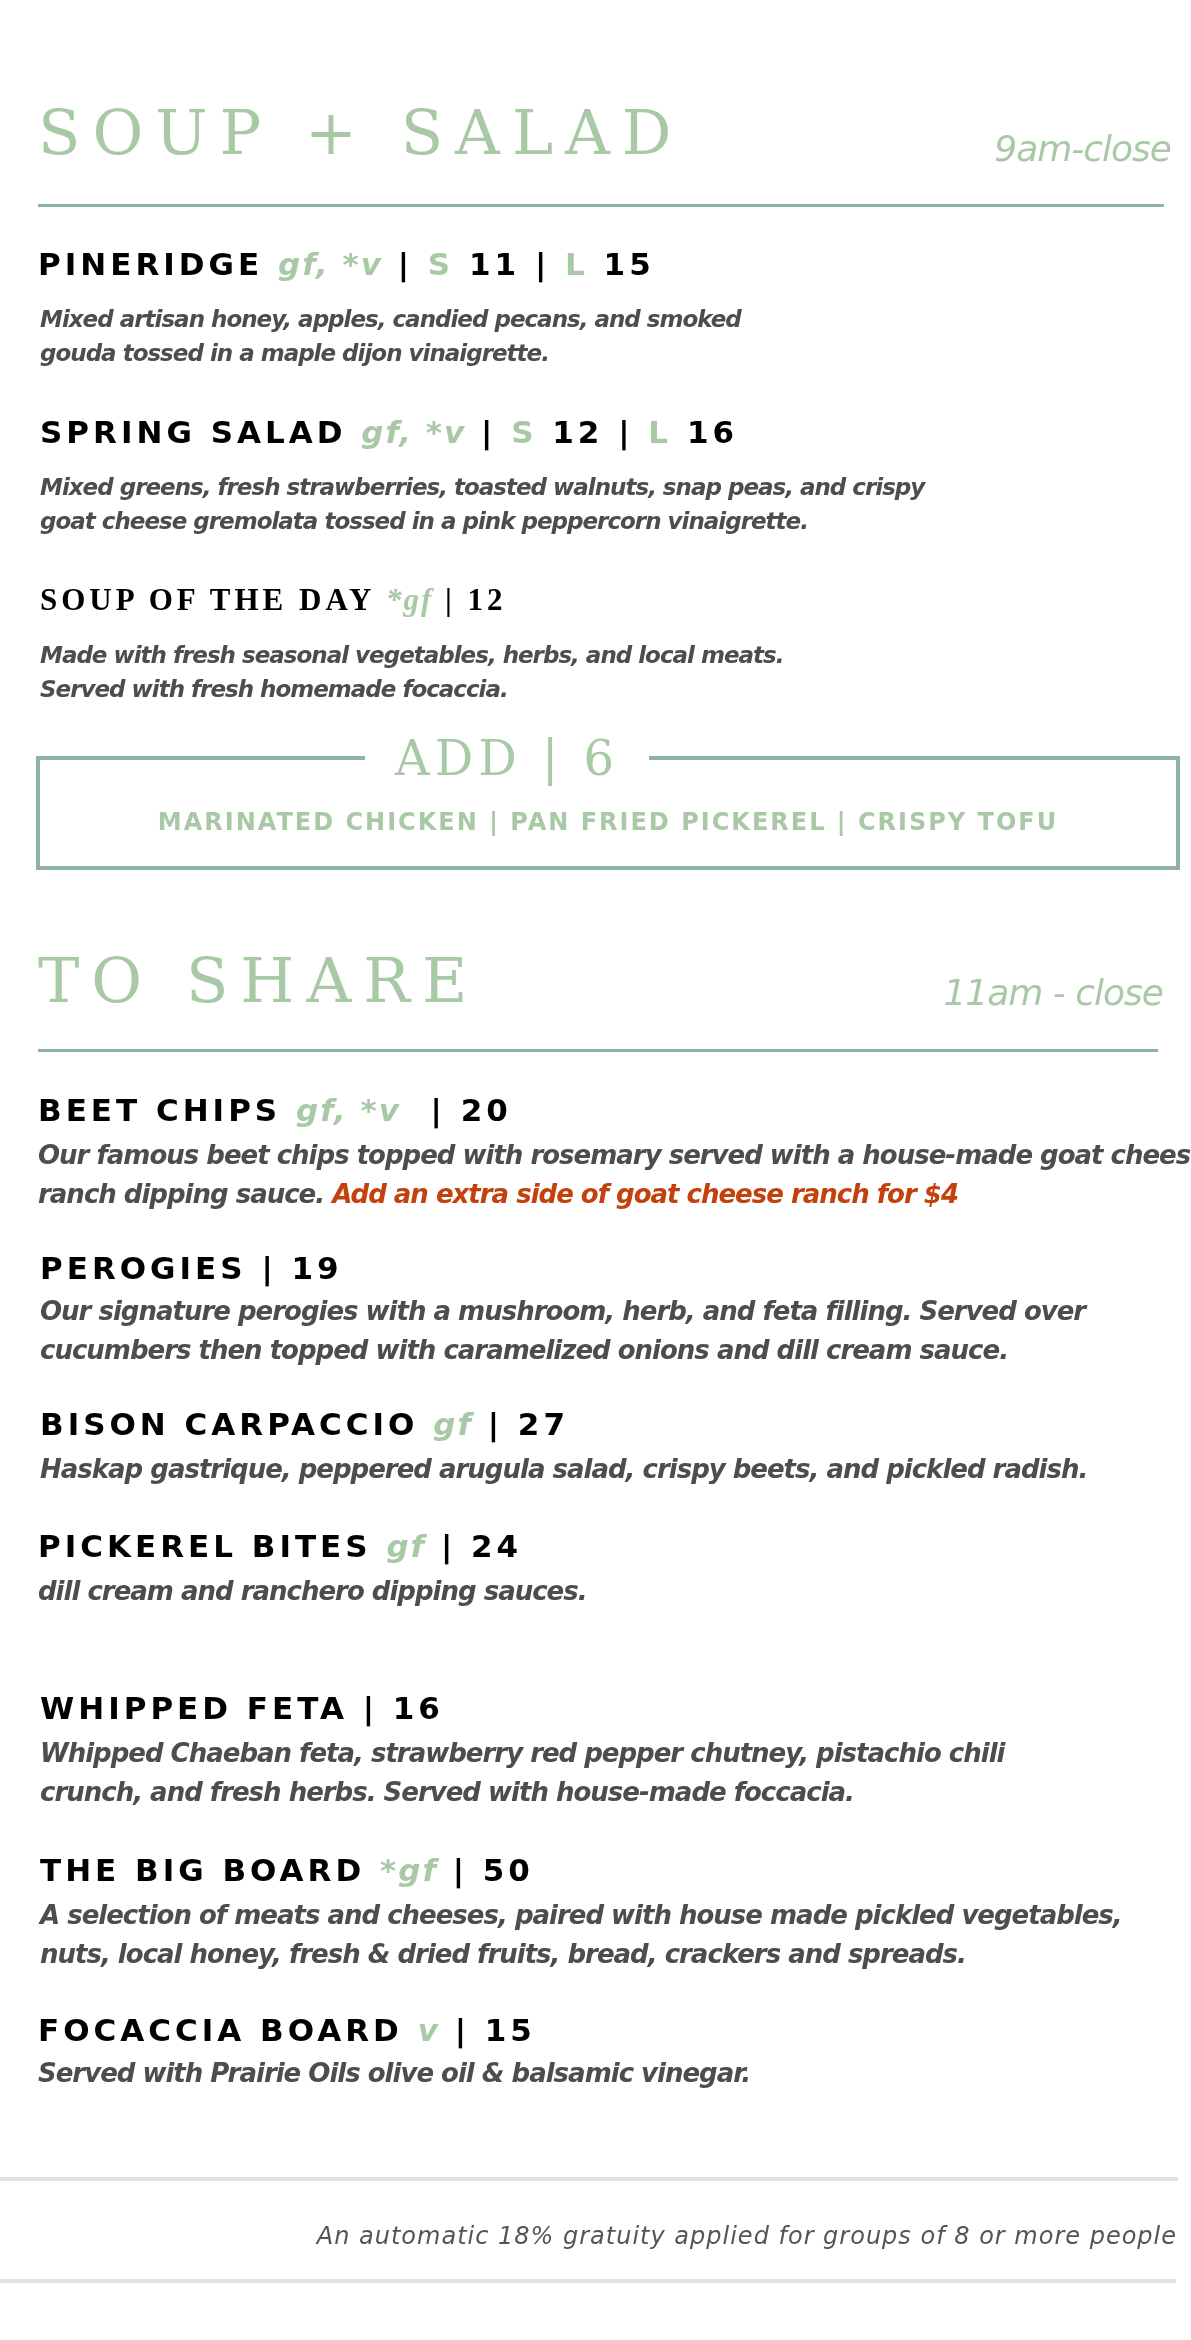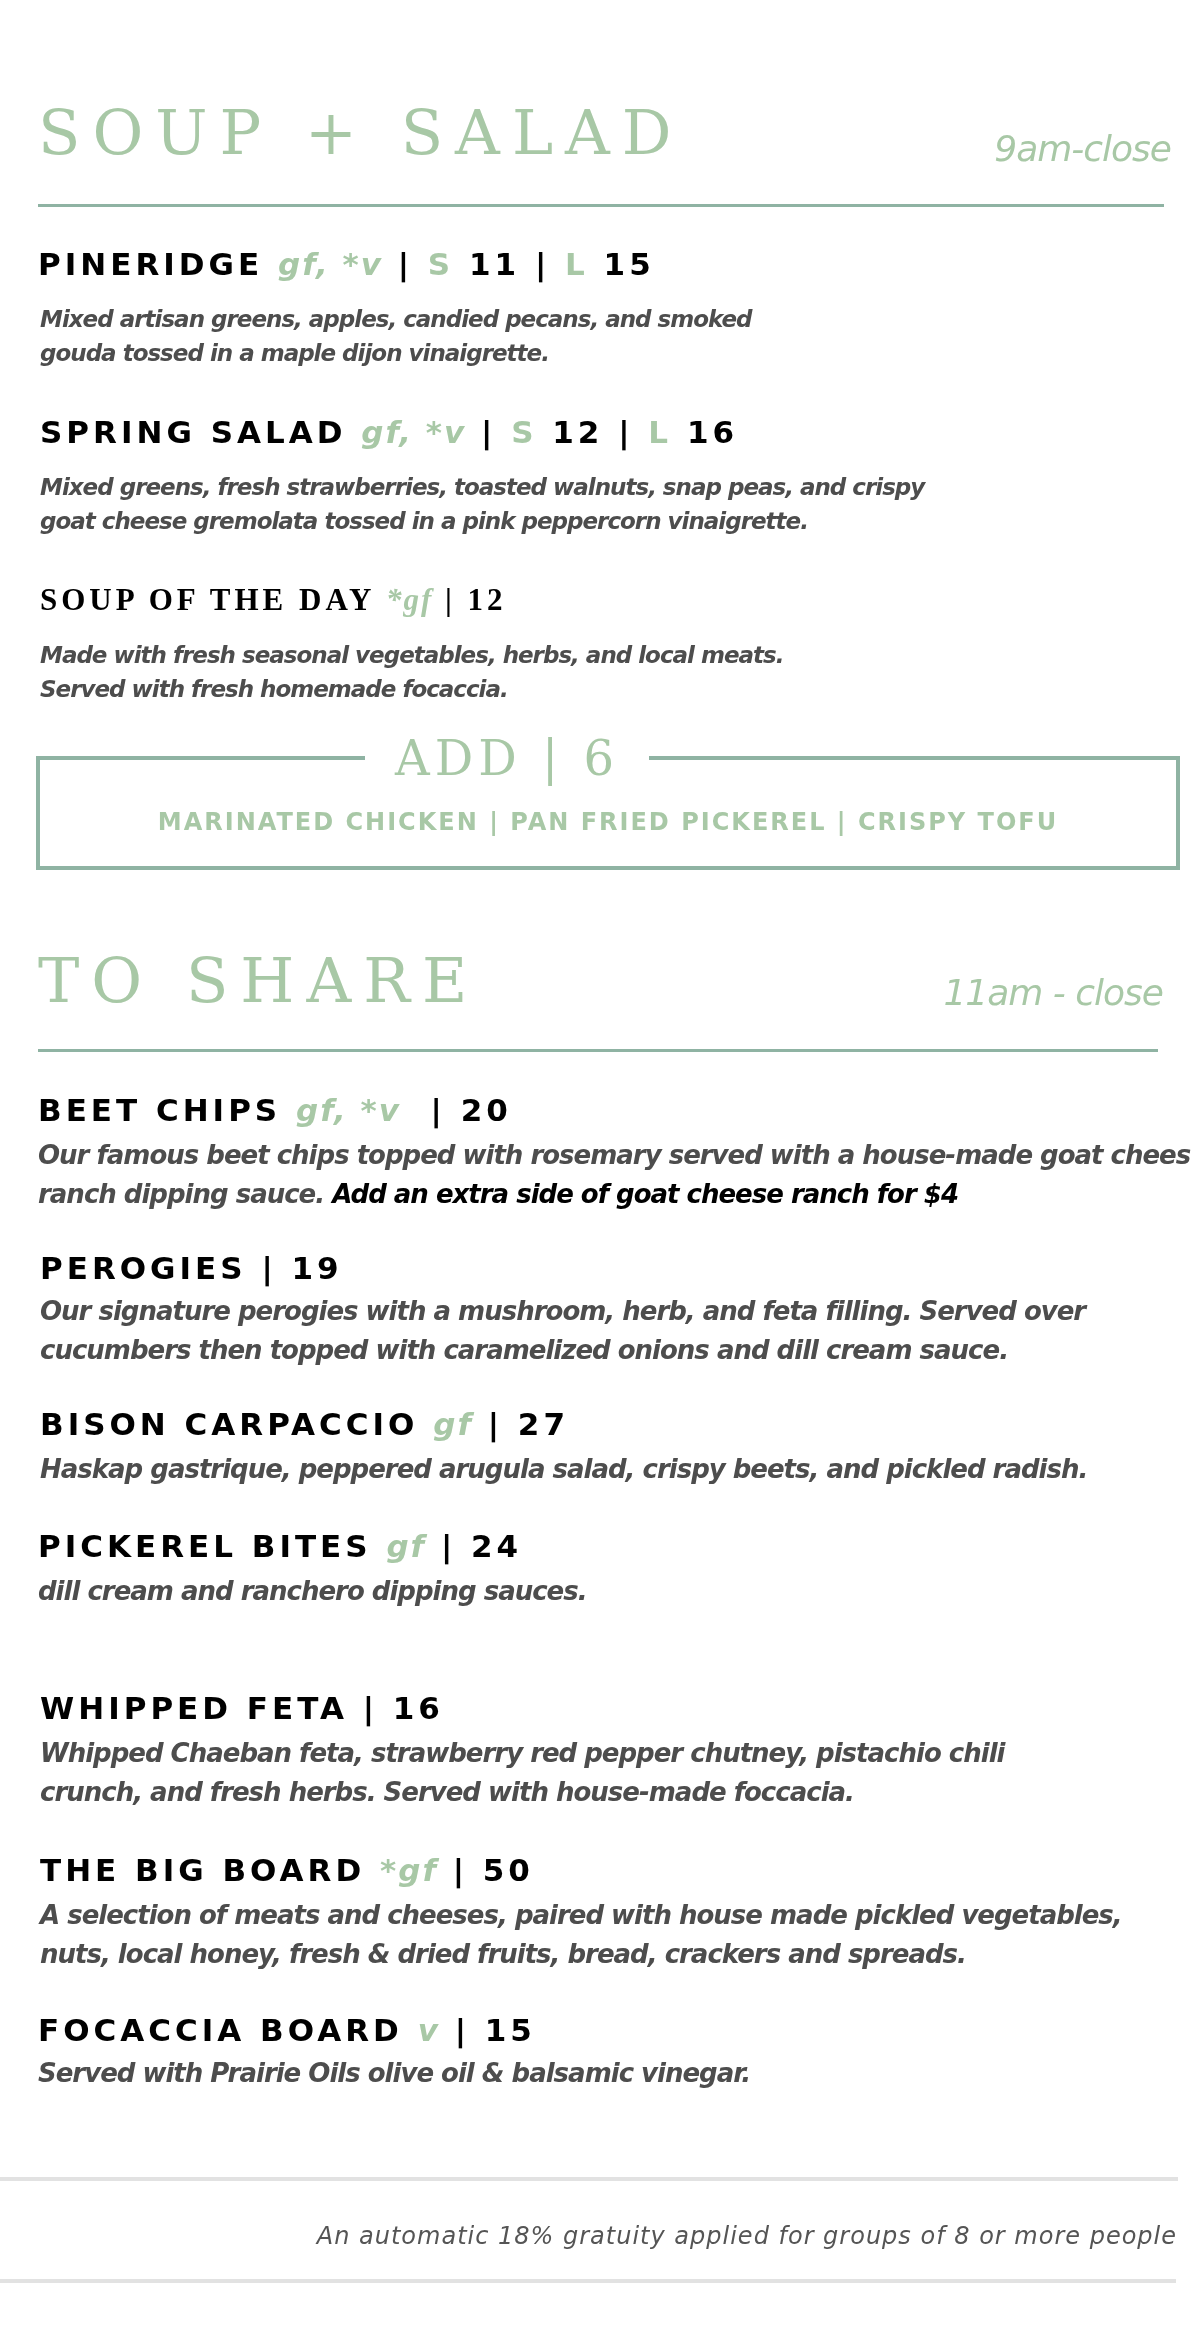--- a/index.html
+++ b/index.html
@@ -6,21 +6,21 @@
   body{width:1191px;height:2340px;position:relative;overflow:hidden;font-family:"DejaVu Sans",sans-serif;}
   .abs{position:absolute;}
   .sec-title{font-family:"DejaVu Serif","Liberation Serif",serif;color:#a8c8a6;font-size:62px;letter-spacing:12px;font-weight:normal;white-space:nowrap;}
   .hours{font-family:"DejaVu Sans",sans-serif;font-style:italic;color:#a8c8a6;font-size:36px;white-space:nowrap;letter-spacing:-1px;}
   .rule{height:3px;background:#8fb3a3;}
   .item-title{font-family:"DejaVu Sans",sans-serif;font-weight:bold;font-size:31px;letter-spacing:4px;color:#000;white-space:nowrap;}
   .tag{color:#a8c8a6;font-style:italic;letter-spacing:2px;}
   .sl{color:#a8c8a6;}
   .desc{font-family:"DejaVu Sans",sans-serif;font-style:italic;font-weight:bold;color:#4d4d4d;font-size:23px;line-height:34px;letter-spacing:-1px;white-space:nowrap;}
   .desc2{font-size:26px;line-height:39px;}
-  .note{color:#000000;}
+  .note{color:#c2410c;}
   .addbox{border:4px solid #8fb3a3;box-sizing:border-box;}
   .addtitle{font-family:"DejaVu Serif","Liberation Serif",serif;color:#a8c8a6;font-size:48px;letter-spacing:5px;background:#fff;padding:0 30px;white-space:nowrap;}
   .addopts{font-family:"DejaVu Sans",sans-serif;font-weight:bold;color:#a8c8a6;font-size:24px;letter-spacing:2px;white-space:nowrap;}
   .grey-rule{height:4px;background:#e2e2e2;}
   .footer{font-family:"DejaVu Sans",sans-serif;font-style:italic;color:#555;font-size:24px;letter-spacing:1px;white-space:nowrap;}
 </style>
 </head>
 <body>
 
 <div class="abs sec-title" style="left:38px;top:96px;">SOUP + SALAD</div>
@@ -31,21 +31,21 @@
   <span>PINERIDGE</span>
   <span class="tag">gf, *v</span>
   <span>|</span>
   <span class="sl">S</span>
   <span>11</span>
   <span>|</span>
   <span class="sl">L</span>
   <span>15</span>
 </div>
 <div class="abs desc" style="left:40px;top:302px;">
-  <div>Mixed artisan greens, apples, candied pecans, and smoked</div>
+  <div>Mixed artisan honey, apples, candied pecans, and smoked</div>
   <div>gouda tossed in a maple dijon vinaigrette.</div>
 </div>
 
 <div class="abs item-title" style="left:40px;top:414px;">
   <span>SPRING SALAD</span>
   <span class="tag">gf, *v</span>
   <span>|</span>
   <span class="sl">S</span>
   <span>12</span>
   <span>|</span>

